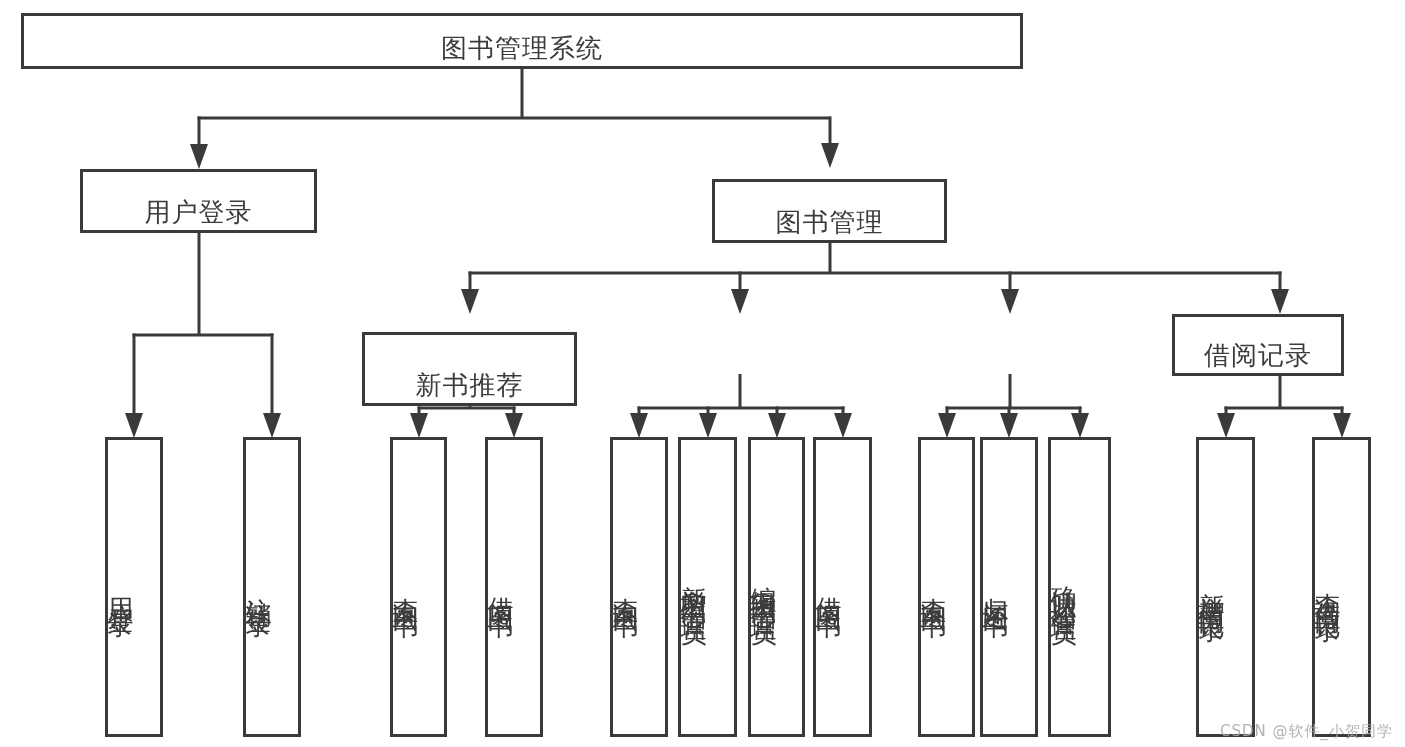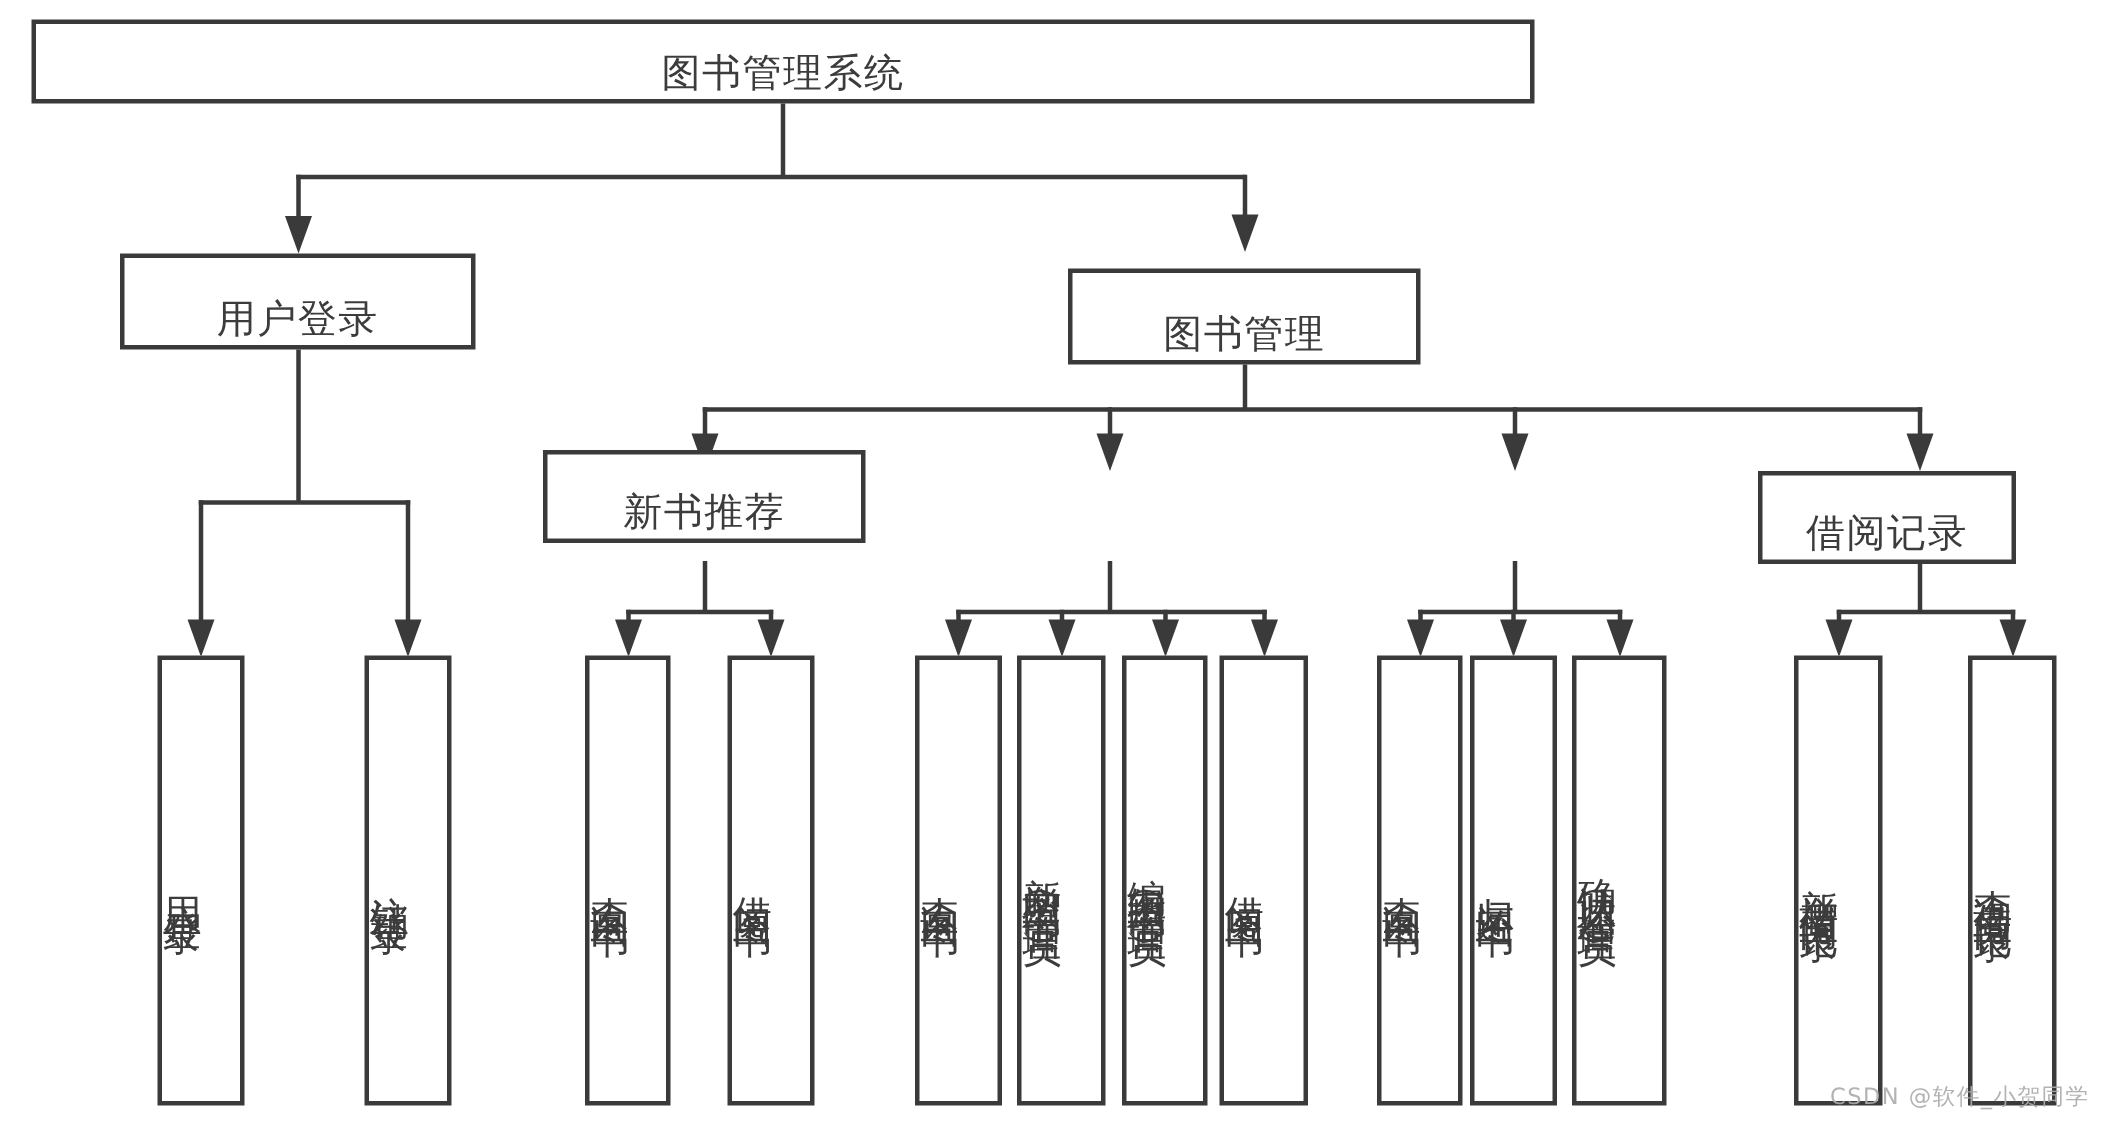--- a/index.html
+++ b/index.html
@@ -133,21 +133,21 @@
     <span>图书管理系统</span>
   </div>
 
   <div class="node" style="left:80px; top:169px; width:237px; height:64px;">
     <span>用户登录</span>
   </div>
   <div class="node" style="left:712px; top:169px; width:235px; height:64px;margin-top:10px;">
     <span>图书管理</span>
   </div>
 
-  <div class="node" style="left:362px; top:300px; width:215px; height:62px;">
+  <div class="node" style="left:362px; top:332px; width:215px; height:74px;">
     <span>新书推荐</span>
   </div>
   <div class="node" style="left:1172px; top:314px; width:172px; height:62px;">
     <span>借阅记录</span>
   </div>
 
   <div class="node leaf" style="left:105px; top:437px; width:58px; height:300px;">
     <span>用户登录</span>
   </div>
   <div class="node leaf" style="left:243px; top:437px; width:58px; height:300px;">

